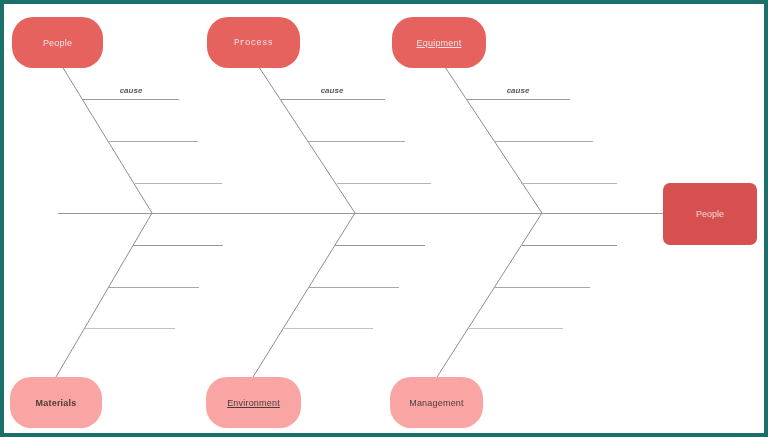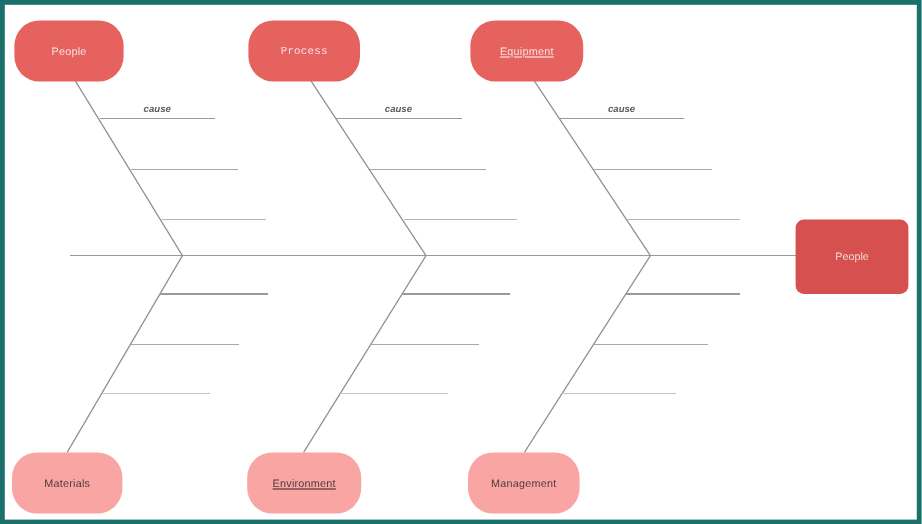--- a/index.html
+++ b/index.html
@@ -104,21 +104,21 @@
 <div class="pill pill-top" style="left:12px;  width:91px;">
   <span>People</span>
 </div>
 <div class="pill pill-top" style="left:207px; width:93px;font-family:Liberation Mono, monospace;">
   <span>Process</span>
 </div>
 <div class="pill pill-top" style="left:392px; width:94px;text-decoration:underline;">
   <span>Equipment</span>
 </div>
 
-<div class="pill pill-bottom" style="left:10px;  width:92px;">
+<div class="pill pill-bottom" style="left:10px;  width:92px;font-weight:bold;">
   <span>Materials</span>
 </div>
 <div class="pill pill-bottom" style="left:206px; width:95px;text-decoration:underline;">
   <span>Environment</span>
 </div>
 <div class="pill pill-bottom" style="left:390px; width:93px;">
   <span>Management</span>
 </div>
 
 <div class="problem-box">

